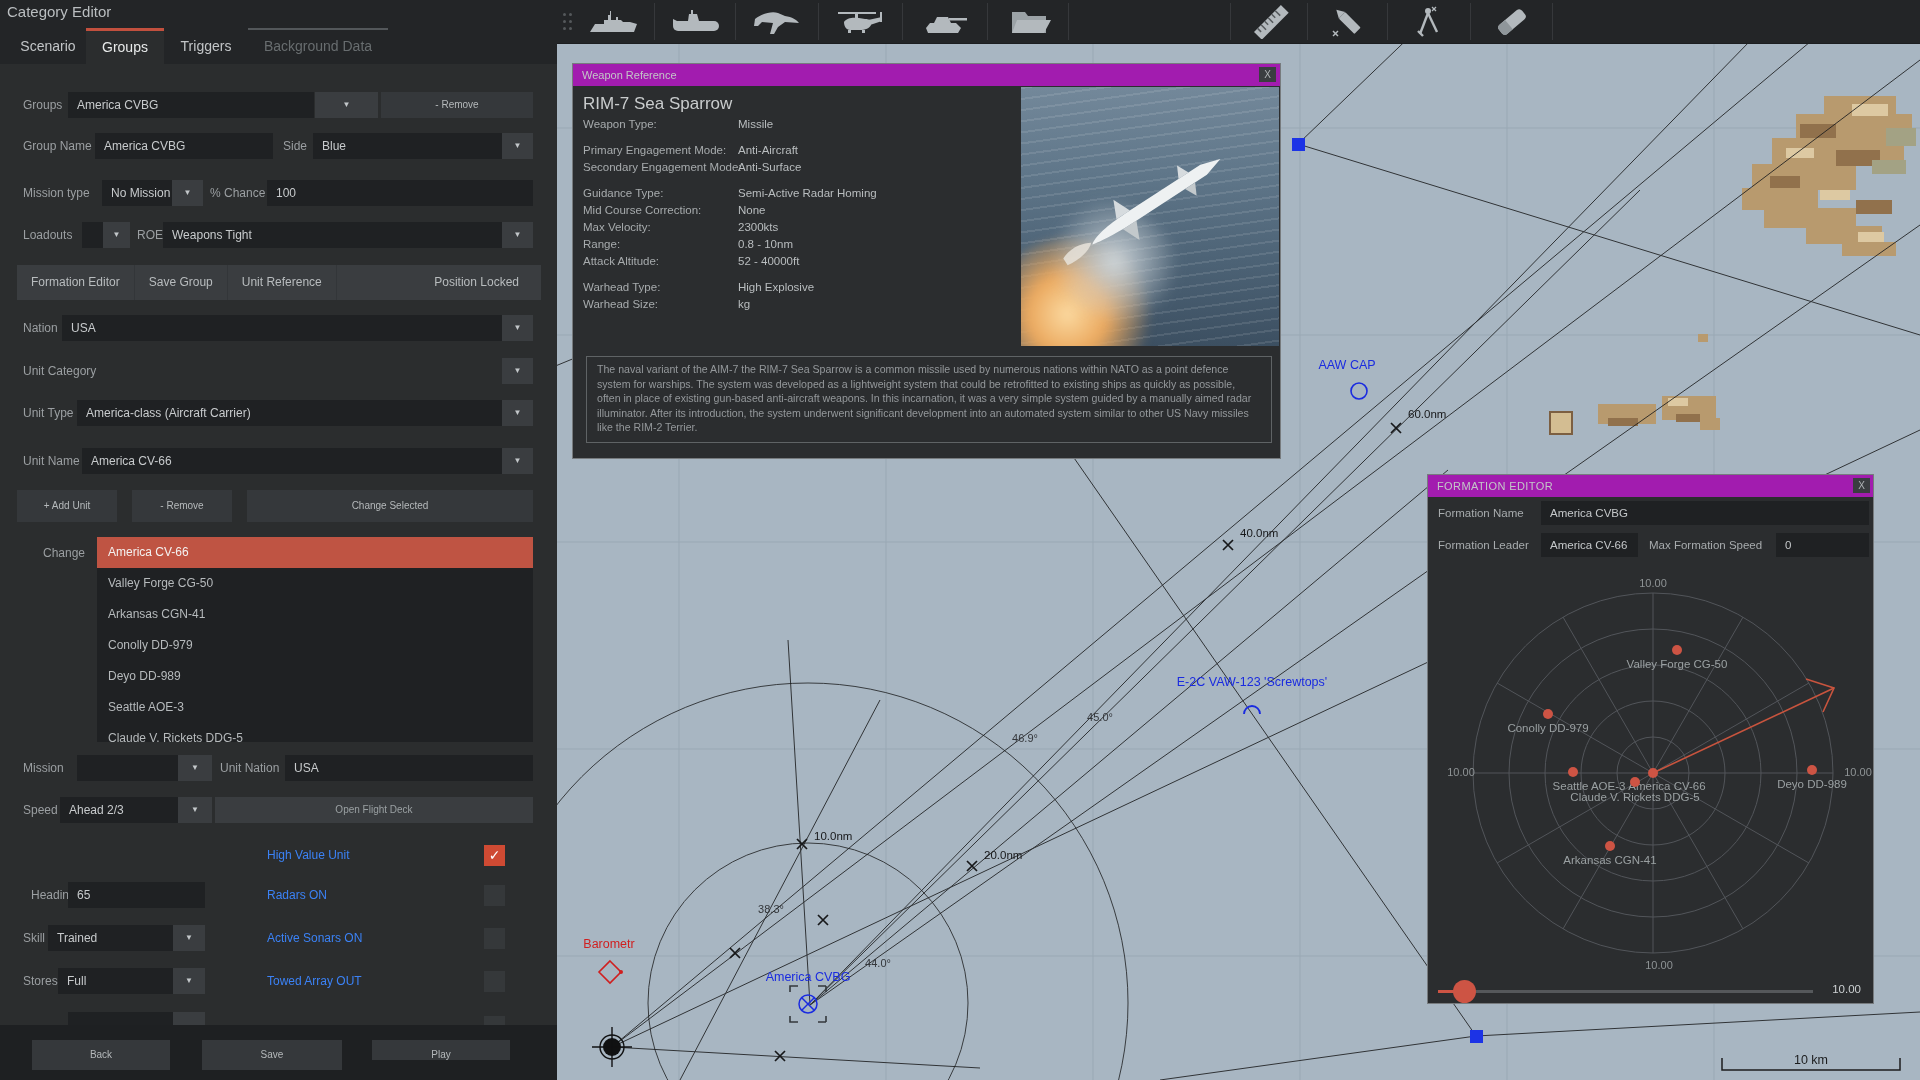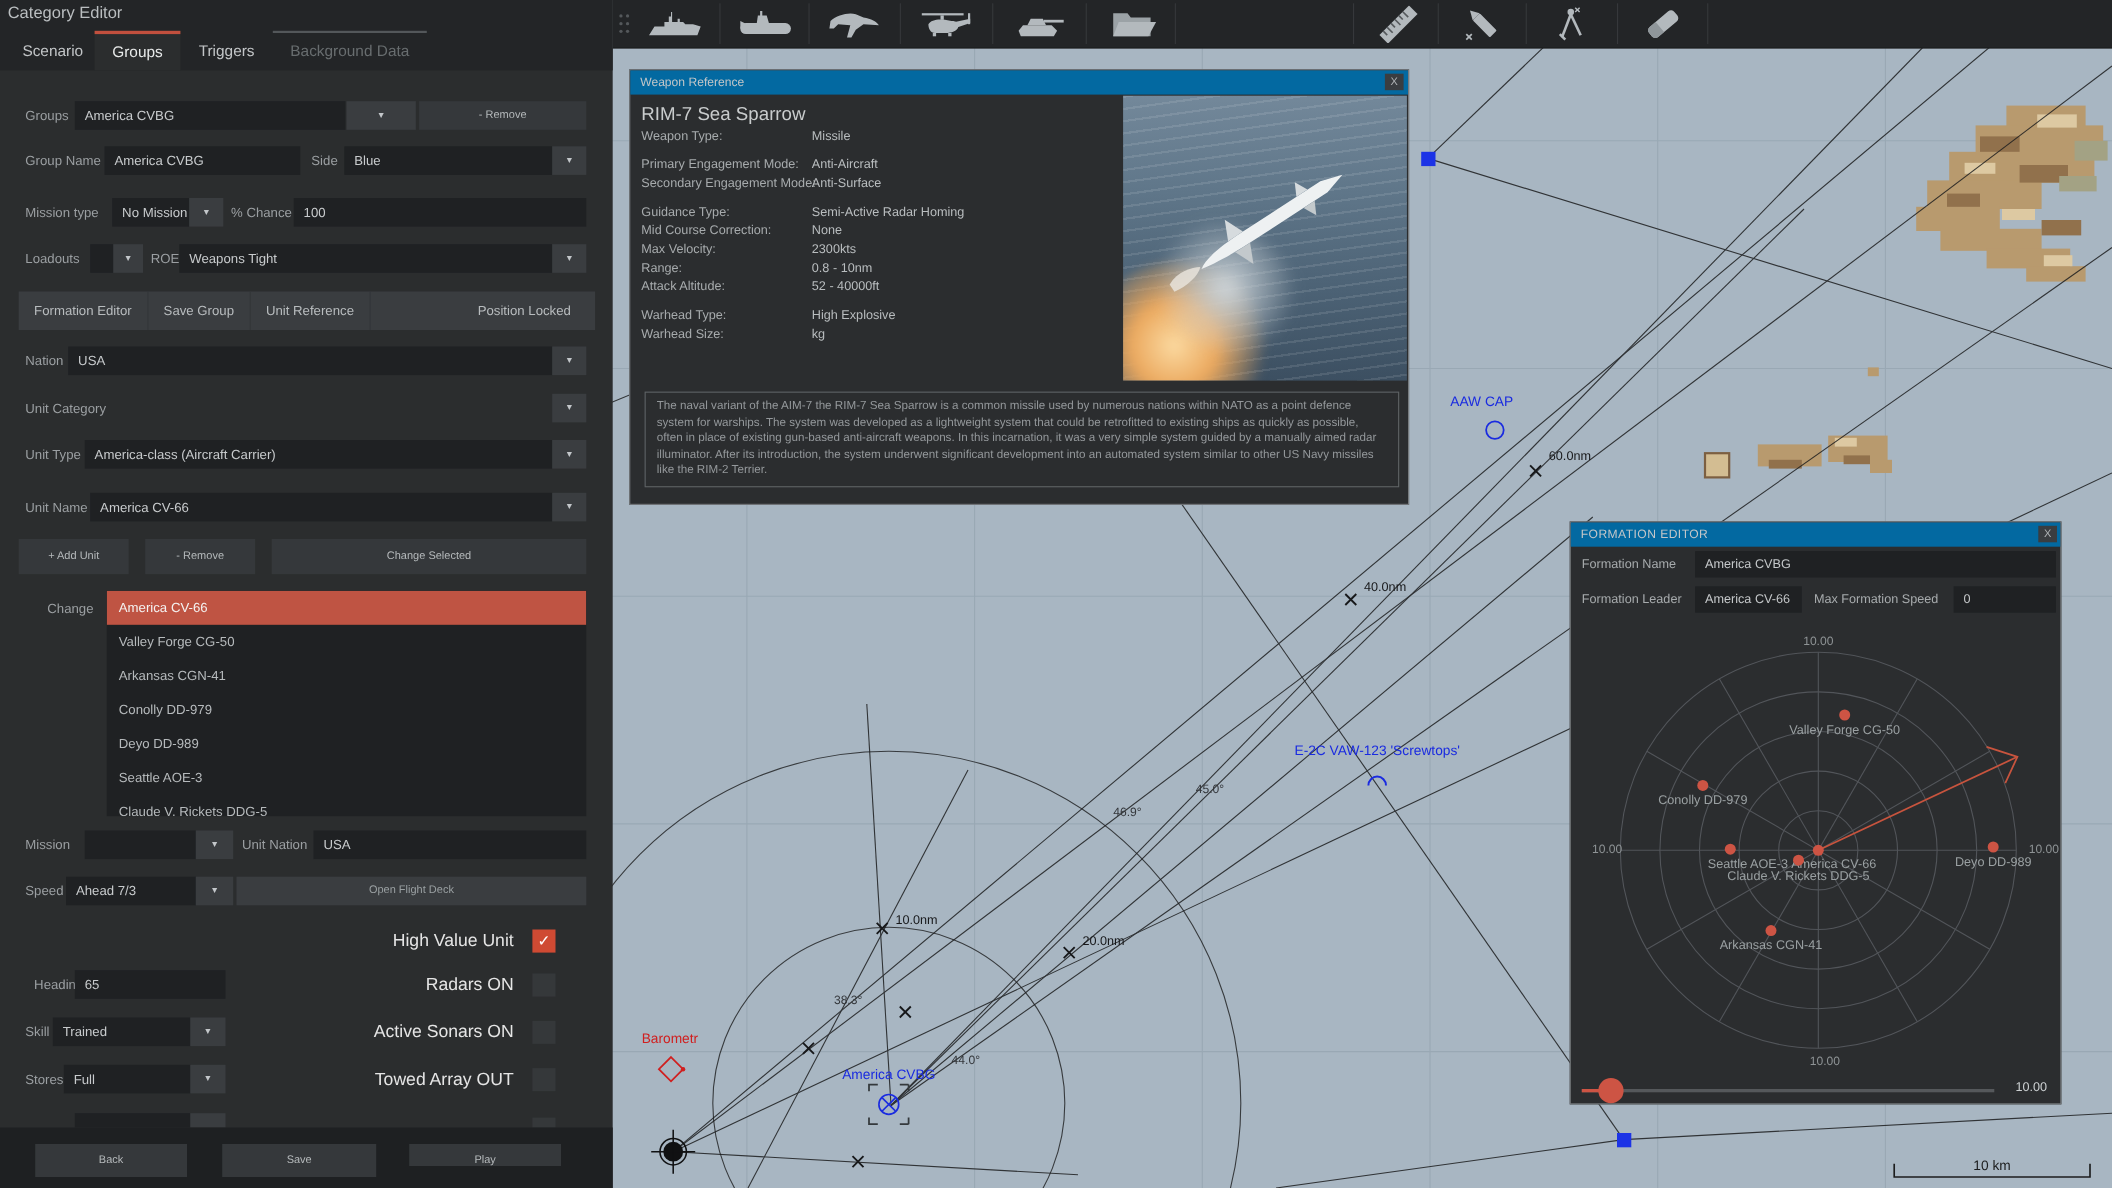--- a/index.html
+++ b/index.html
@@ -11,21 +11,21 @@
   .lbl{position:absolute;font-size:12px;color:#9b9fa2;line-height:26px;white-space:nowrap;}
   .inp{position:absolute;height:26px;background:#1f2123;color:#c8cbcd;font-size:12px;line-height:26px;
        padding-left:9px;box-sizing:border-box;white-space:nowrap;overflow:hidden;}
   .dd{position:absolute;height:26px;background:#3a3d40;color:#b9bdc0;text-align:center;}
   .dd::after{content:"▼";font-size:8px;line-height:26px;color:#c3c7ca;}
   .btn{position:absolute;background:#35383b;color:#b5b9bb;font-size:10px;text-align:center;
        line-height:30px;white-space:nowrap;}
   .cb{position:absolute;width:21px;height:21px;background:#35383a;text-align:center;}
   .cb.checked{background:#cf4a33;}
   .cb.checked::after{content:"✓";color:#fff;font-size:14px;line-height:21px;font-weight:bold;}
-  .rlbl{position:absolute;font-size:16px;color:#e5e5e5;line-height:21px;text-align:right;white-space:nowrap;}
+  .rlbl{position:absolute;font-size:12px;color:#3b82f6;line-height:21px;white-space:nowrap;}
   
   #left-panel{position:absolute;left:0;top:0;width:557px;height:1080px;background:#2b2d2e;z-index:3;}
   #lp-head{position:absolute;left:0;top:0;width:557px;height:64px;background:#232527;}
   #lp-title{position:absolute;left:7px;top:3px;font-size:15px;color:#babec0;}
   .tab{position:absolute;top:28px;height:36px;font-size:14px;color:#c2c5c7;text-align:center;line-height:36px;box-sizing:border-box;}
   .tab.active{background:#2b2d2e;border-top:3px solid #c2503e;color:#e8eaea;line-height:32px;}
   .tab.disabled{color:#686d6f;border-top:2px solid #53575a;line-height:33px;}
   #lp-toolbar-row{position:absolute;left:17px;top:265px;width:524px;height:35px;background:#3a3d40;
      display:flex;align-items:center;font-size:12px;color:#b8bcbe;}
   #lp-toolbar-row .titem{padding:0 14px;border-right:1px solid #333639;height:35px;line-height:35px;white-space:nowrap;}
@@ -36,21 +36,21 @@
   #lp-footer{position:absolute;left:0;top:1025px;width:557px;height:55px;background:#1e2022;}
   
   #top-toolbar{position:absolute;left:557px;top:0;width:1363px;height:43px;background:#232527;z-index:2;
      border-bottom:1px solid #1c1e20;}
   .tool{position:absolute;top:0;width:81px;height:43px;display:flex;align-items:center;justify-content:center;}
   .tsep{position:absolute;top:3px;width:1px;height:37px;background:#36383b;}
   #grip{position:absolute;left:6px;top:13px;width:10px;height:18px;}
   #grip i{position:absolute;width:3px;height:3px;border-radius:50%;background:#54585b;}
   
   .window{position:absolute;background:#2b2d2f;border:1px solid #777b7e;box-sizing:border-box;z-index:4;}
-  .wtitle{position:absolute;left:0;top:0;width:100%;height:22px;background:#0369a1;box-sizing:border-box;}
+  .wtitle{position:absolute;left:0;top:0;width:100%;height:22px;background:#a21caf;box-sizing:border-box;}
   .wtitle span{font-size:11px;color:#c3c6c8;line-height:22px;margin-left:9px;}
   .wclose{position:absolute;top:3px;width:17px;height:15px;background:#3a3d40;color:#aeb2b4;
      font-size:10px;text-align:center;line-height:15px;}
   
   #weapon-win{left:572px;top:63px;width:709px;height:396px;}
   #weapon-name{position:absolute;left:10px;top:30px;font-size:17px;color:#c9cccd;}
   #weapon-specs{position:absolute;left:10px;top:52px;width:430px;}
   .spec-row{display:flex;font-size:11.5px;height:17px;line-height:17px;}
   .spec-row .sl{width:155px;color:#a7abad;white-space:nowrap;}
   .spec-row .sv{color:#b9bdbf;white-space:nowrap;}
@@ -404,21 +404,21 @@
         <div class="unit-item">Claude V. Rickets DDG-5</div>
       </div>
 
     <div class="lbl" style="left:23px;top:755px">Mission</div>
     <div class="inp" style="left:77px;top:755px;width:101px"></div>
     <div class="dd" style="left:178px;top:755px;width:34px"></div>
     <div class="lbl" style="left:220px;top:755px">Unit Nation</div>
     <div class="inp" style="left:285px;top:755px;width:248px">USA</div>
 
     <div class="lbl" style="left:23px;top:797px">Speed</div>
-    <div class="inp" style="left:60px;top:797px;width:118px">Ahead 7/3</div>
+    <div class="inp" style="left:60px;top:797px;width:118px">Ahead 2/3</div>
     <div class="dd" style="left:178px;top:797px;width:34px"></div>
     <div class="btn" style="left:215px;top:797px;width:318px;height:26px;line-height:26px;background:#3a3d40;color:#9aa0a2">Open Flight Deck</div>
 
     <div class="rlbl" style="left:267px;top:845px;width:200px">High Value Unit</div>
     <div class="cb checked" style="left:484px;top:845px"></div>
     <div class="rlbl" style="left:267px;top:885px;width:200px">Radars ON</div>
     <div class="cb" style="left:484px;top:885px"></div>
     <div class="rlbl" style="left:267px;top:928px;width:200px">Active Sonars ON</div>
     <div class="cb" style="left:484px;top:928px"></div>
     <div class="rlbl" style="left:267px;top:971px;width:200px">Towed Array OUT</div>

